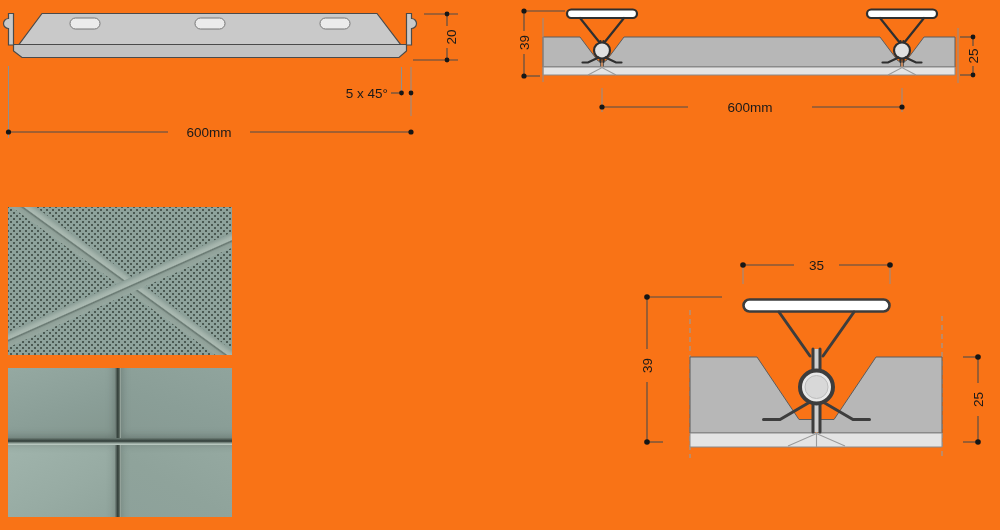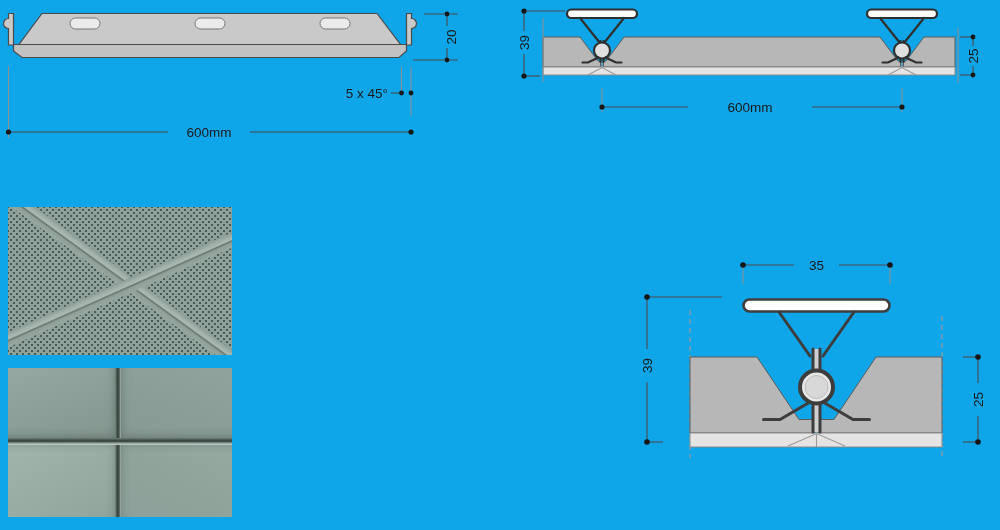--- a/index.html
+++ b/index.html
@@ -1,16 +1,16 @@
 <!DOCTYPE html>
 <html><head>
 <meta charset="utf-8">
 <style>
   html,body{margin:0;padding:0;background:#ffffff;}
-  .canvas{position:relative;width:1000px;height:530px;background:#0ea5e9;overflow:hidden;
+  .canvas{position:relative;width:1000px;height:530px;background:#f97316;overflow:hidden;
           font-family:"Liberation Sans", sans-serif;}
   .canvas svg{position:absolute;left:0;top:0;}
 
   
   .fill-panel{fill:#c9c9c9;stroke:#4a4a4a;stroke-width:1.2;}
   .fill-panel-dark{fill:#c2c2c2;stroke:#4a4a4a;stroke-width:1.2;}
   .fill-section{fill:#b7b7b7;stroke:#5c5c5c;stroke-width:1;}
   .fill-backing{fill:#e4e4e4;stroke:#8a8a8a;stroke-width:1;}
   .slot{fill:#ebebeb;stroke:#777;stroke-width:1;}
   .clip{fill:none;stroke:#2f2f2f;stroke-width:2.2;stroke-linecap:round;}

